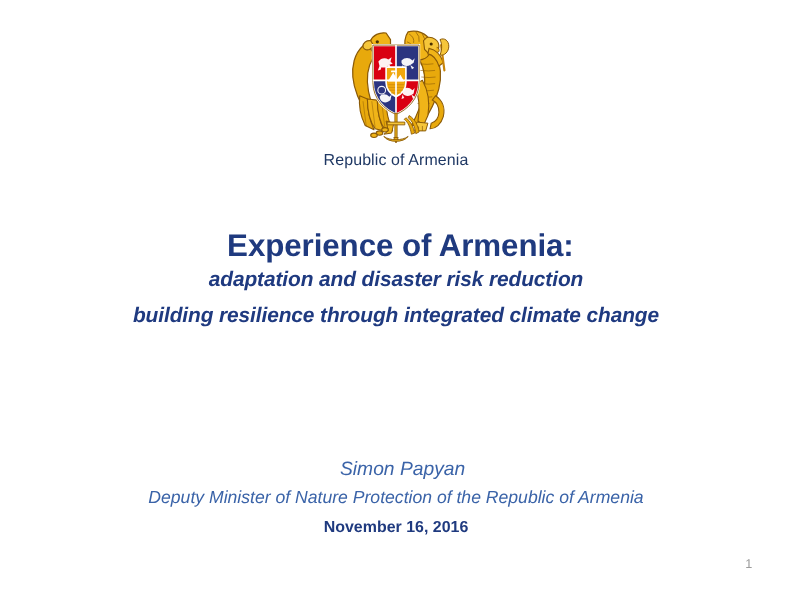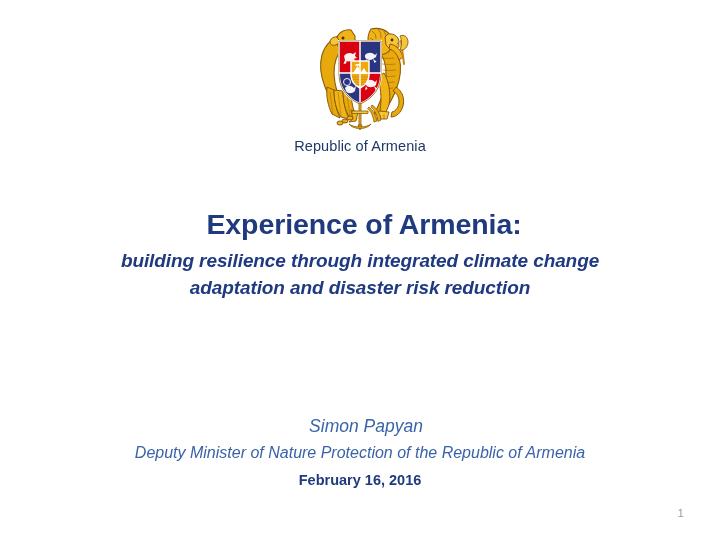--- a/index.html
+++ b/index.html
@@ -309,26 +309,26 @@
 
         <path d="M96 224 C106 232 130 232 140 224 C132 236 104 236 96 224 Z" fill="#F0B418" stroke="#8A5A08" stroke-width="1.6"></path>
       </svg>
     </span>
   </div>
 
   <div class="country-line">Republic of Armenia</div>
 
   <div class="title-block">
     <div class="main-title">Experience of Armenia:</div>
+    <div class="subtitle-line">adaptation and disaster risk reduction</div>
     <div class="subtitle-line first">building resilience through integrated climate change</div>
-    <div class="subtitle-line">adaptation and disaster risk reduction</div>
   </div>
 
 
   <div class="presenter-block">
     <div class="presenter-name">Simon Papyan</div>
     <div class="presenter-role">Deputy Minister of Nature Protection of the Republic of Armenia</div>
-    <div class="date-line">February 16, 2016</div>
+    <div class="date-line">November 16, 2016</div>
   </div>
 
   <div class="slide-number">1</div>
 
 </div>
 
 </body></html>

